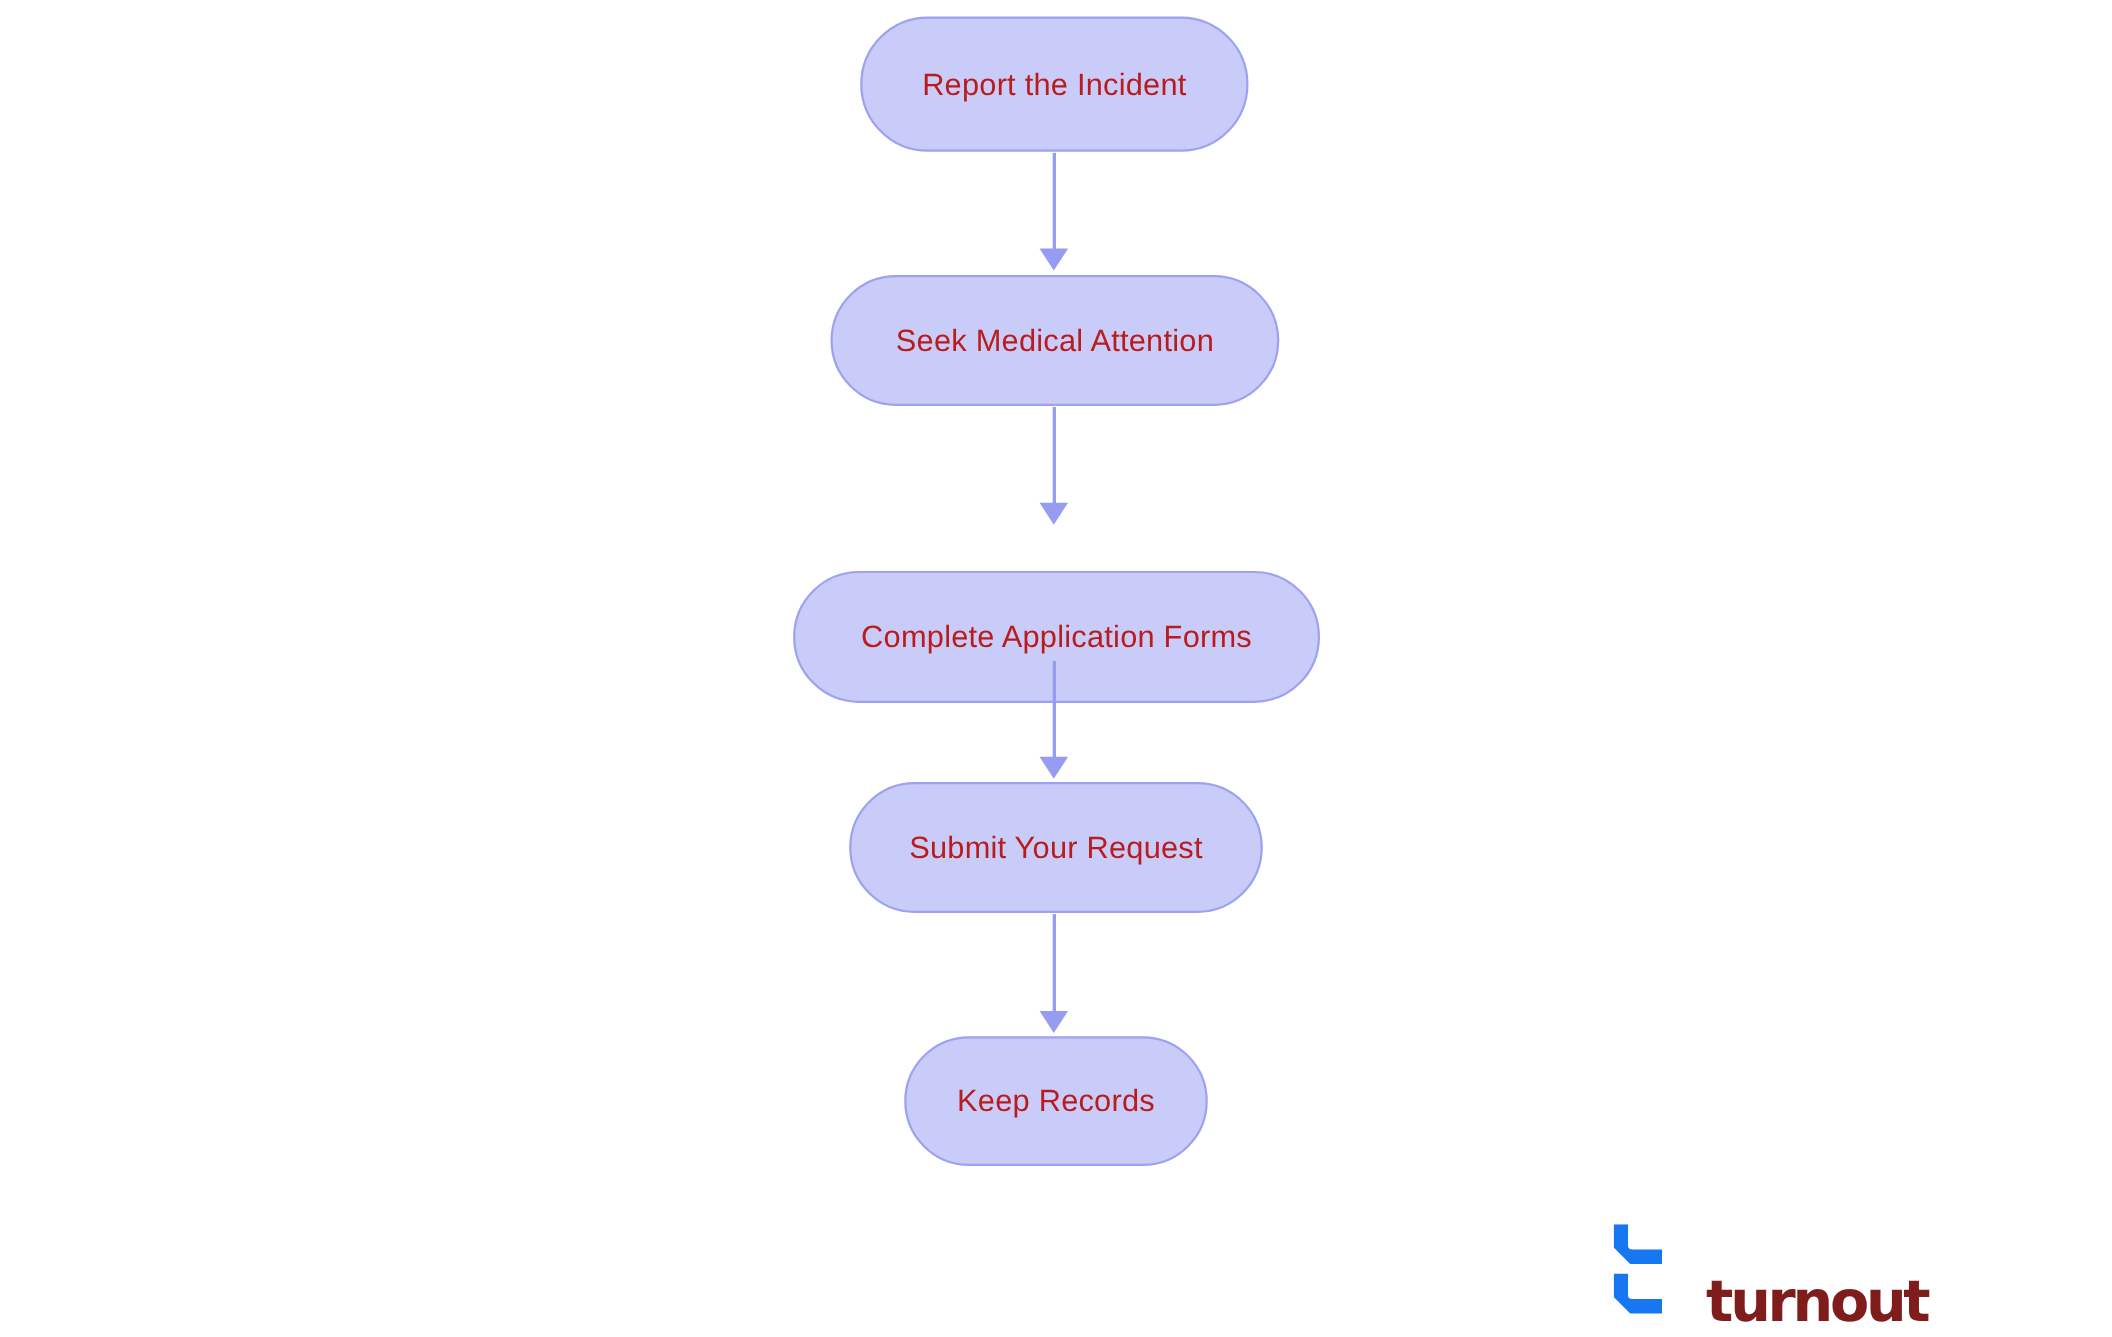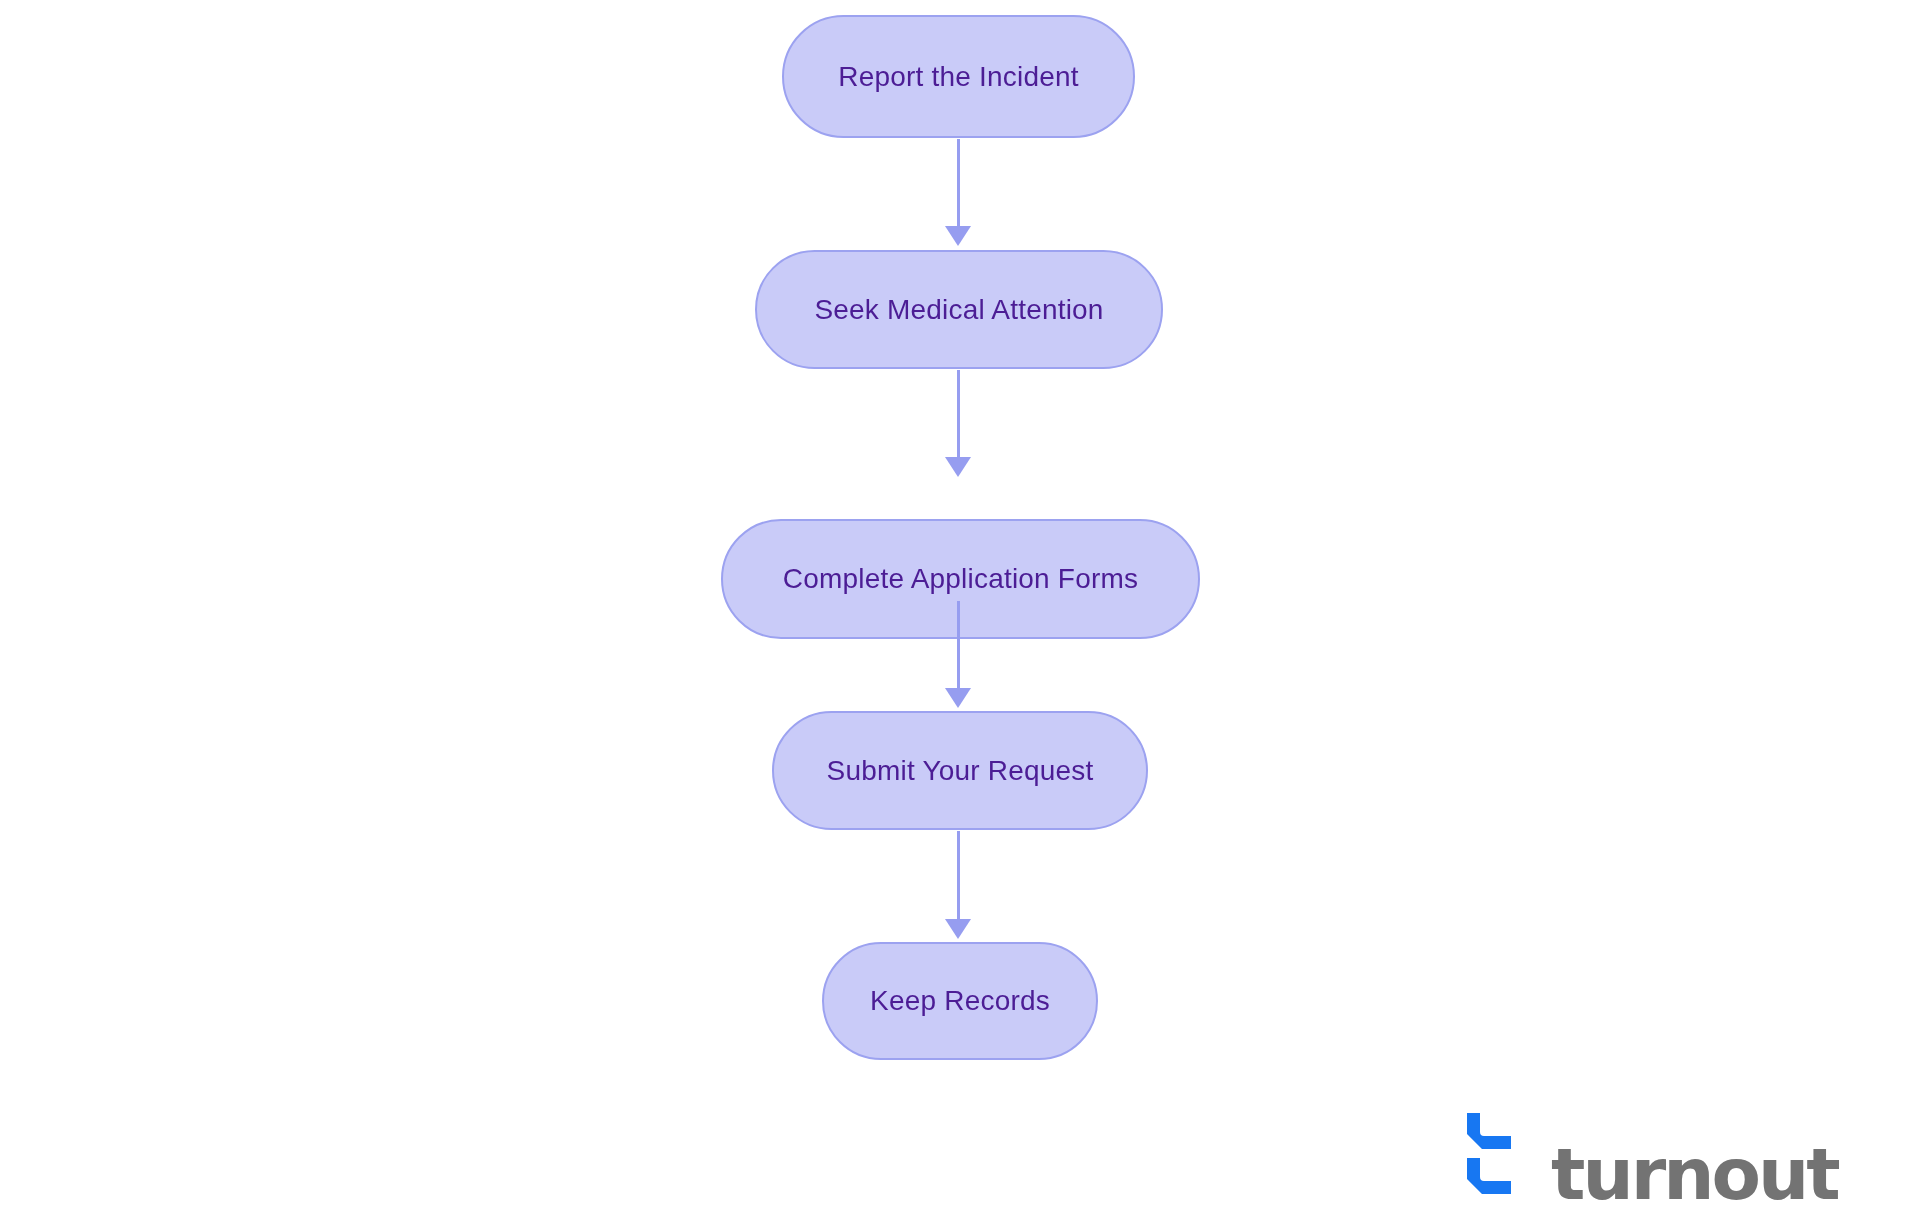--- a/index.html
+++ b/index.html
@@ -21,21 +21,21 @@
     position: absolute;
     box-sizing: border-box;
     background: #c9cbf8;
     border: 2px solid #9ca2f0;
     border-radius: 62px;
     display: flex;
     align-items: center;
     justify-content: center;
   }
   .node-label {
-    color: #4c1d95;
+    color: #b91c1c;
     font-size: 28px;
     letter-spacing: 0.2px;
     white-space: nowrap;
   }
   .node-1 { left: 782px; top:  15px; width: 353px; height: 123px; }
   .node-2 { left: 755px; top: 250px; width: 408px; height: 119px; }
   .node-3 { left: 721px; top: 480px; width: 479px; height: 120px; margin-top: 39px; }
   .node-4 { left: 772px; top: 711px; width: 376px; height: 119px; }
   .node-5 { left: 822px; top: 942px; width: 276px; height: 118px; }
 
@@ -72,24 +72,24 @@
     display: flex;
     align-items: flex-end;
   }
   .logo-icon {
     display: block;
     flex: 0 0 auto;
   }
   .logo-text {
     font-family: "DejaVu Sans", sans-serif;
     font-weight: bold;
-    font-size: 72px;
+    font-size: 52px;
     line-height: 1;
     letter-spacing: -3px;
-    color: #737373;
+    color: #7f1d1d;
     margin-left: 40px;
     margin-bottom: -15px;
     white-space: nowrap;
   }
 </style>
 </head>
 <body>
 
 <div class="canvas">
 

